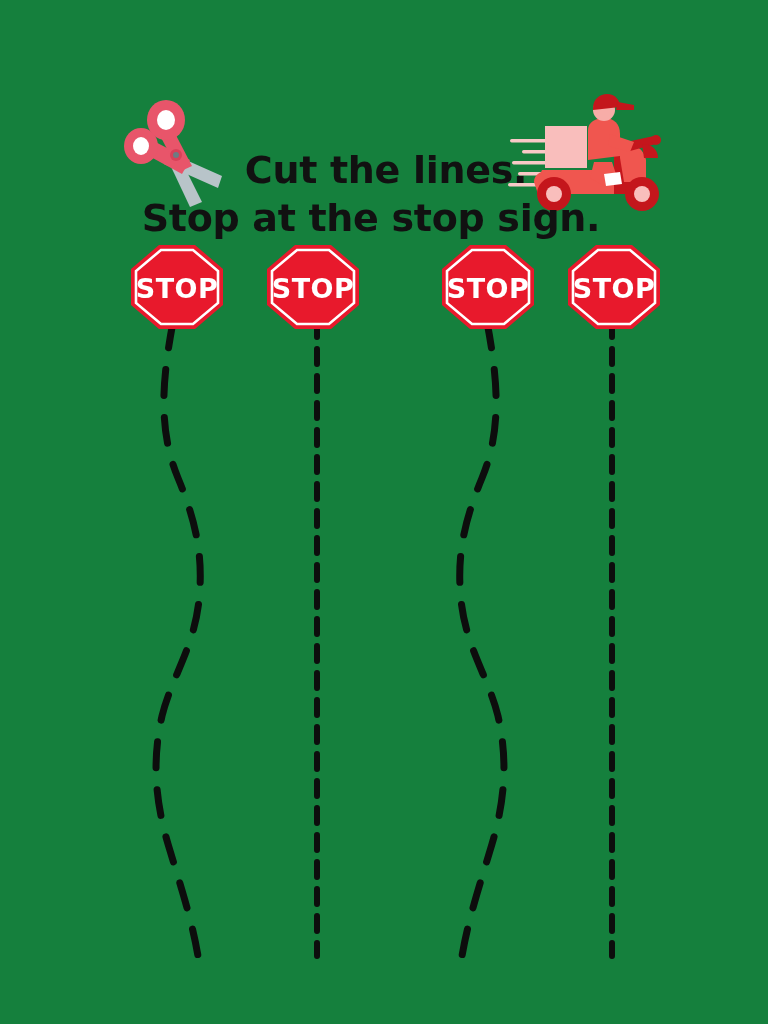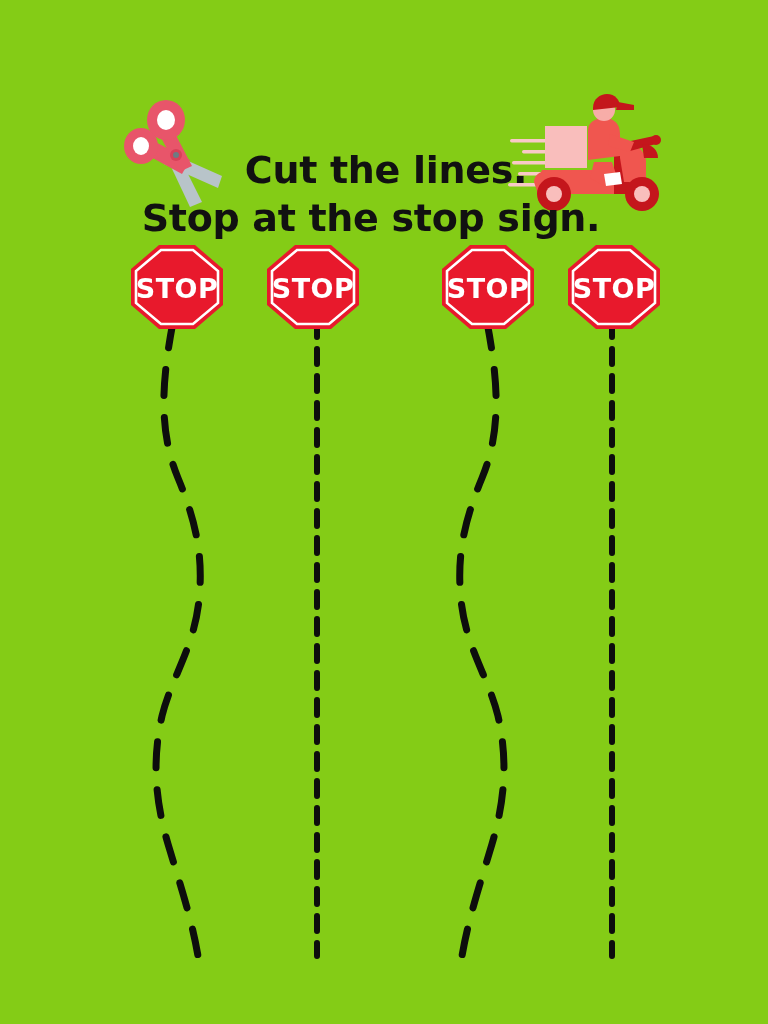--- a/index.html
+++ b/index.html
@@ -8,21 +8,21 @@
     padding: 0;
     background: #ffffff;
   }
   body {
     font-family: "Liberation Sans", sans-serif;
   }
   .page {
     position: relative;
     width: 768px;
     height: 1024px;
-    background: #84cc16;
+    background: #15803d;
     overflow: hidden;
   }
 
   
   .scissors-icon {
     position: absolute;
     left: 124px;
     top: 98px;
     width: 112px;
     height: 110px;

